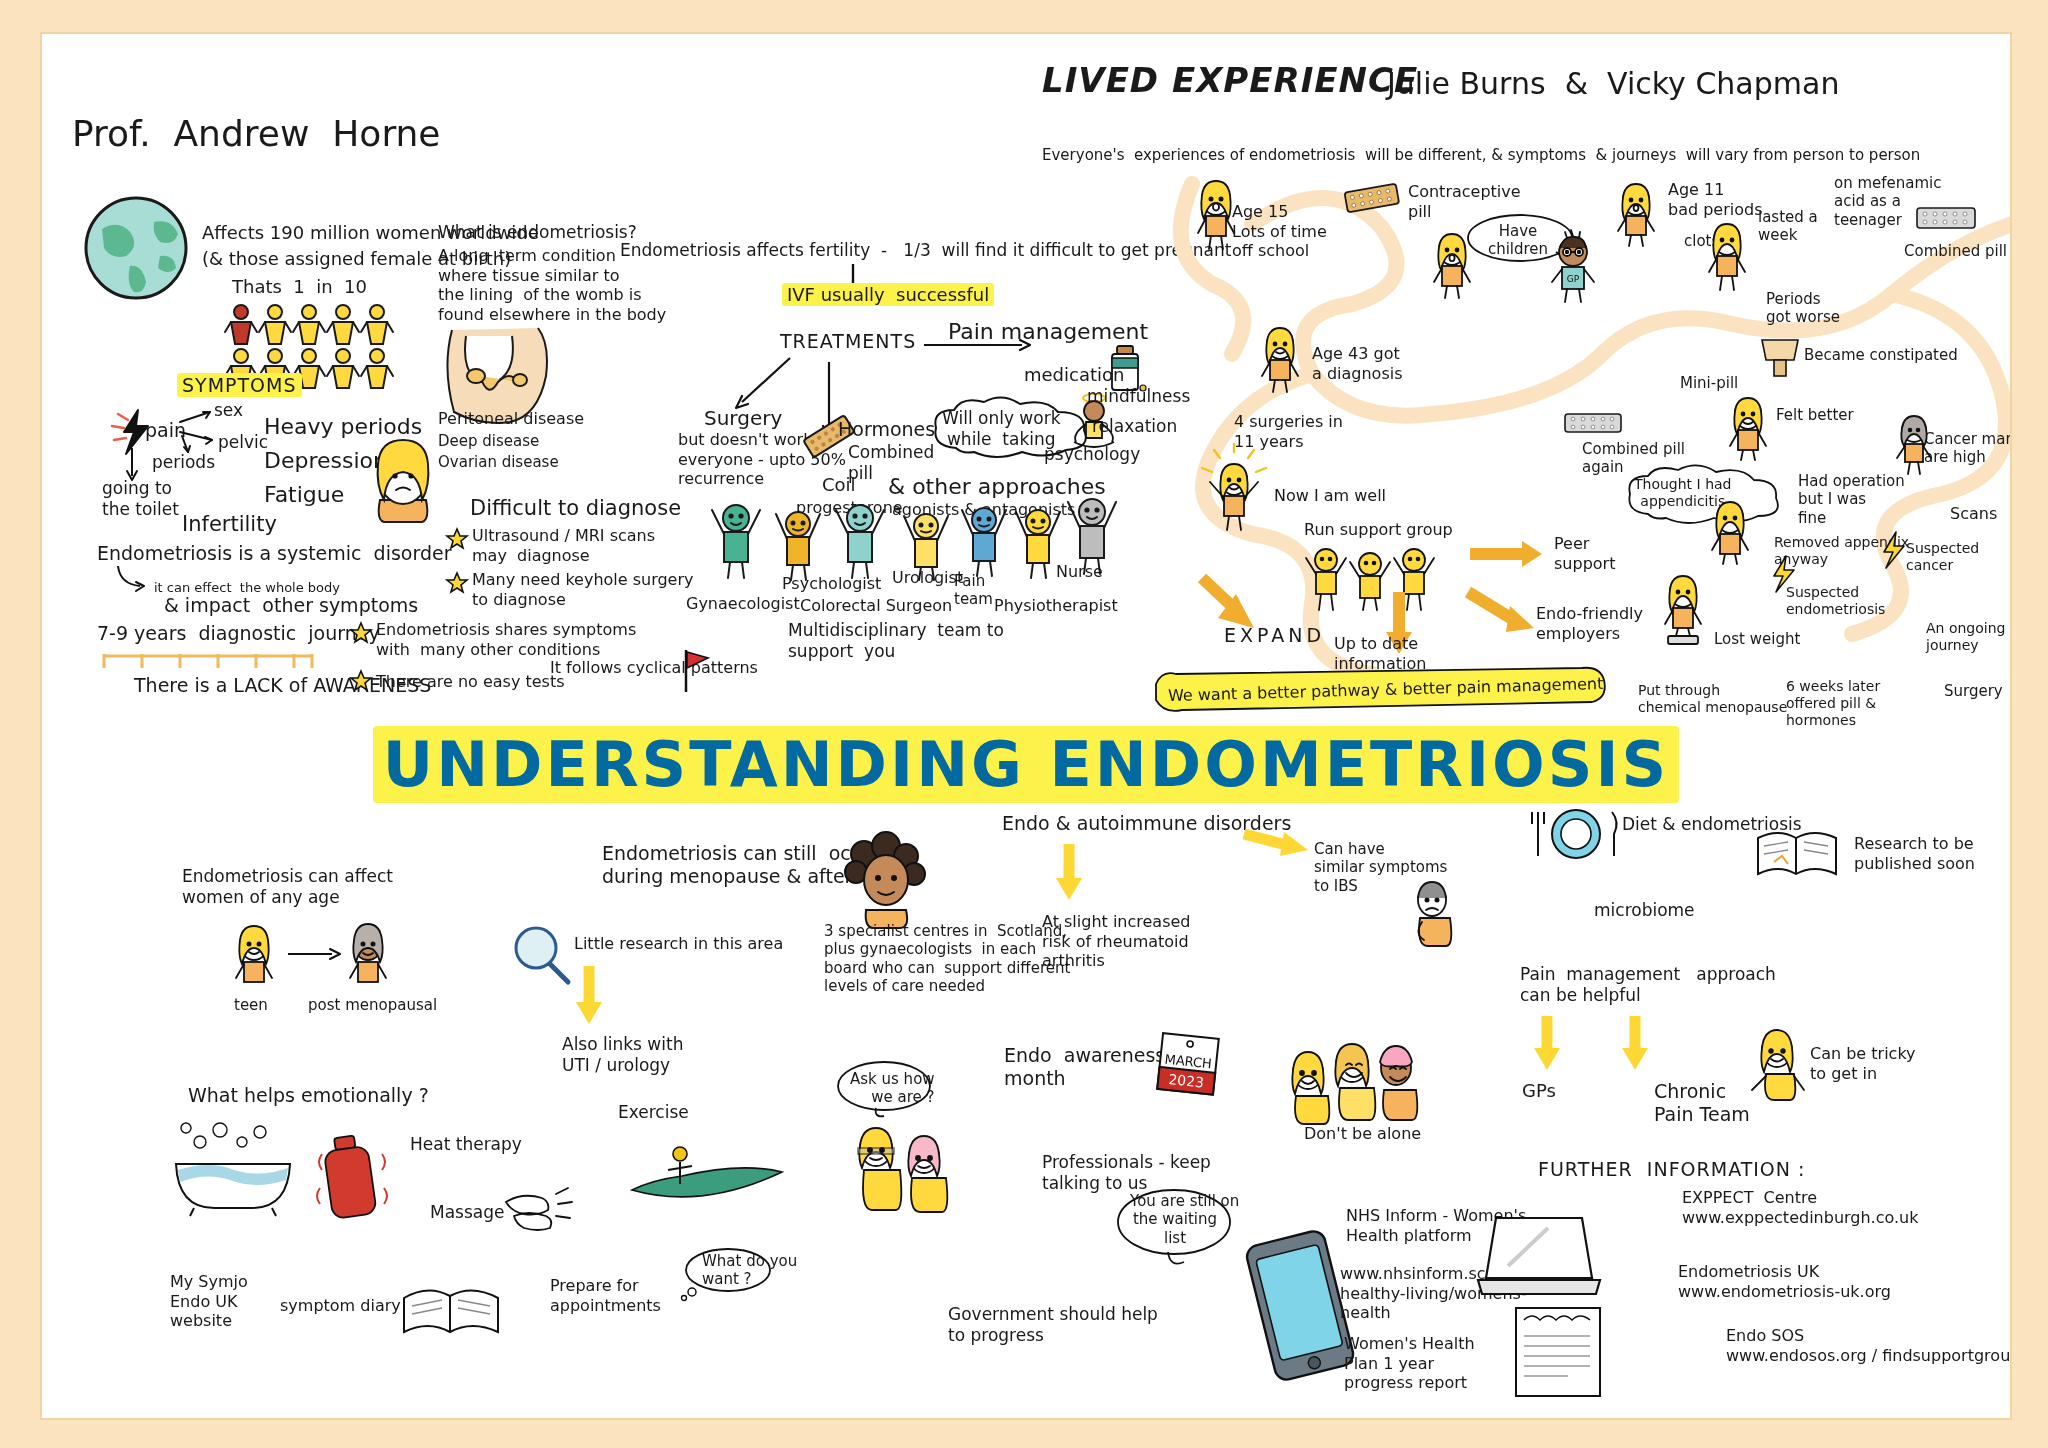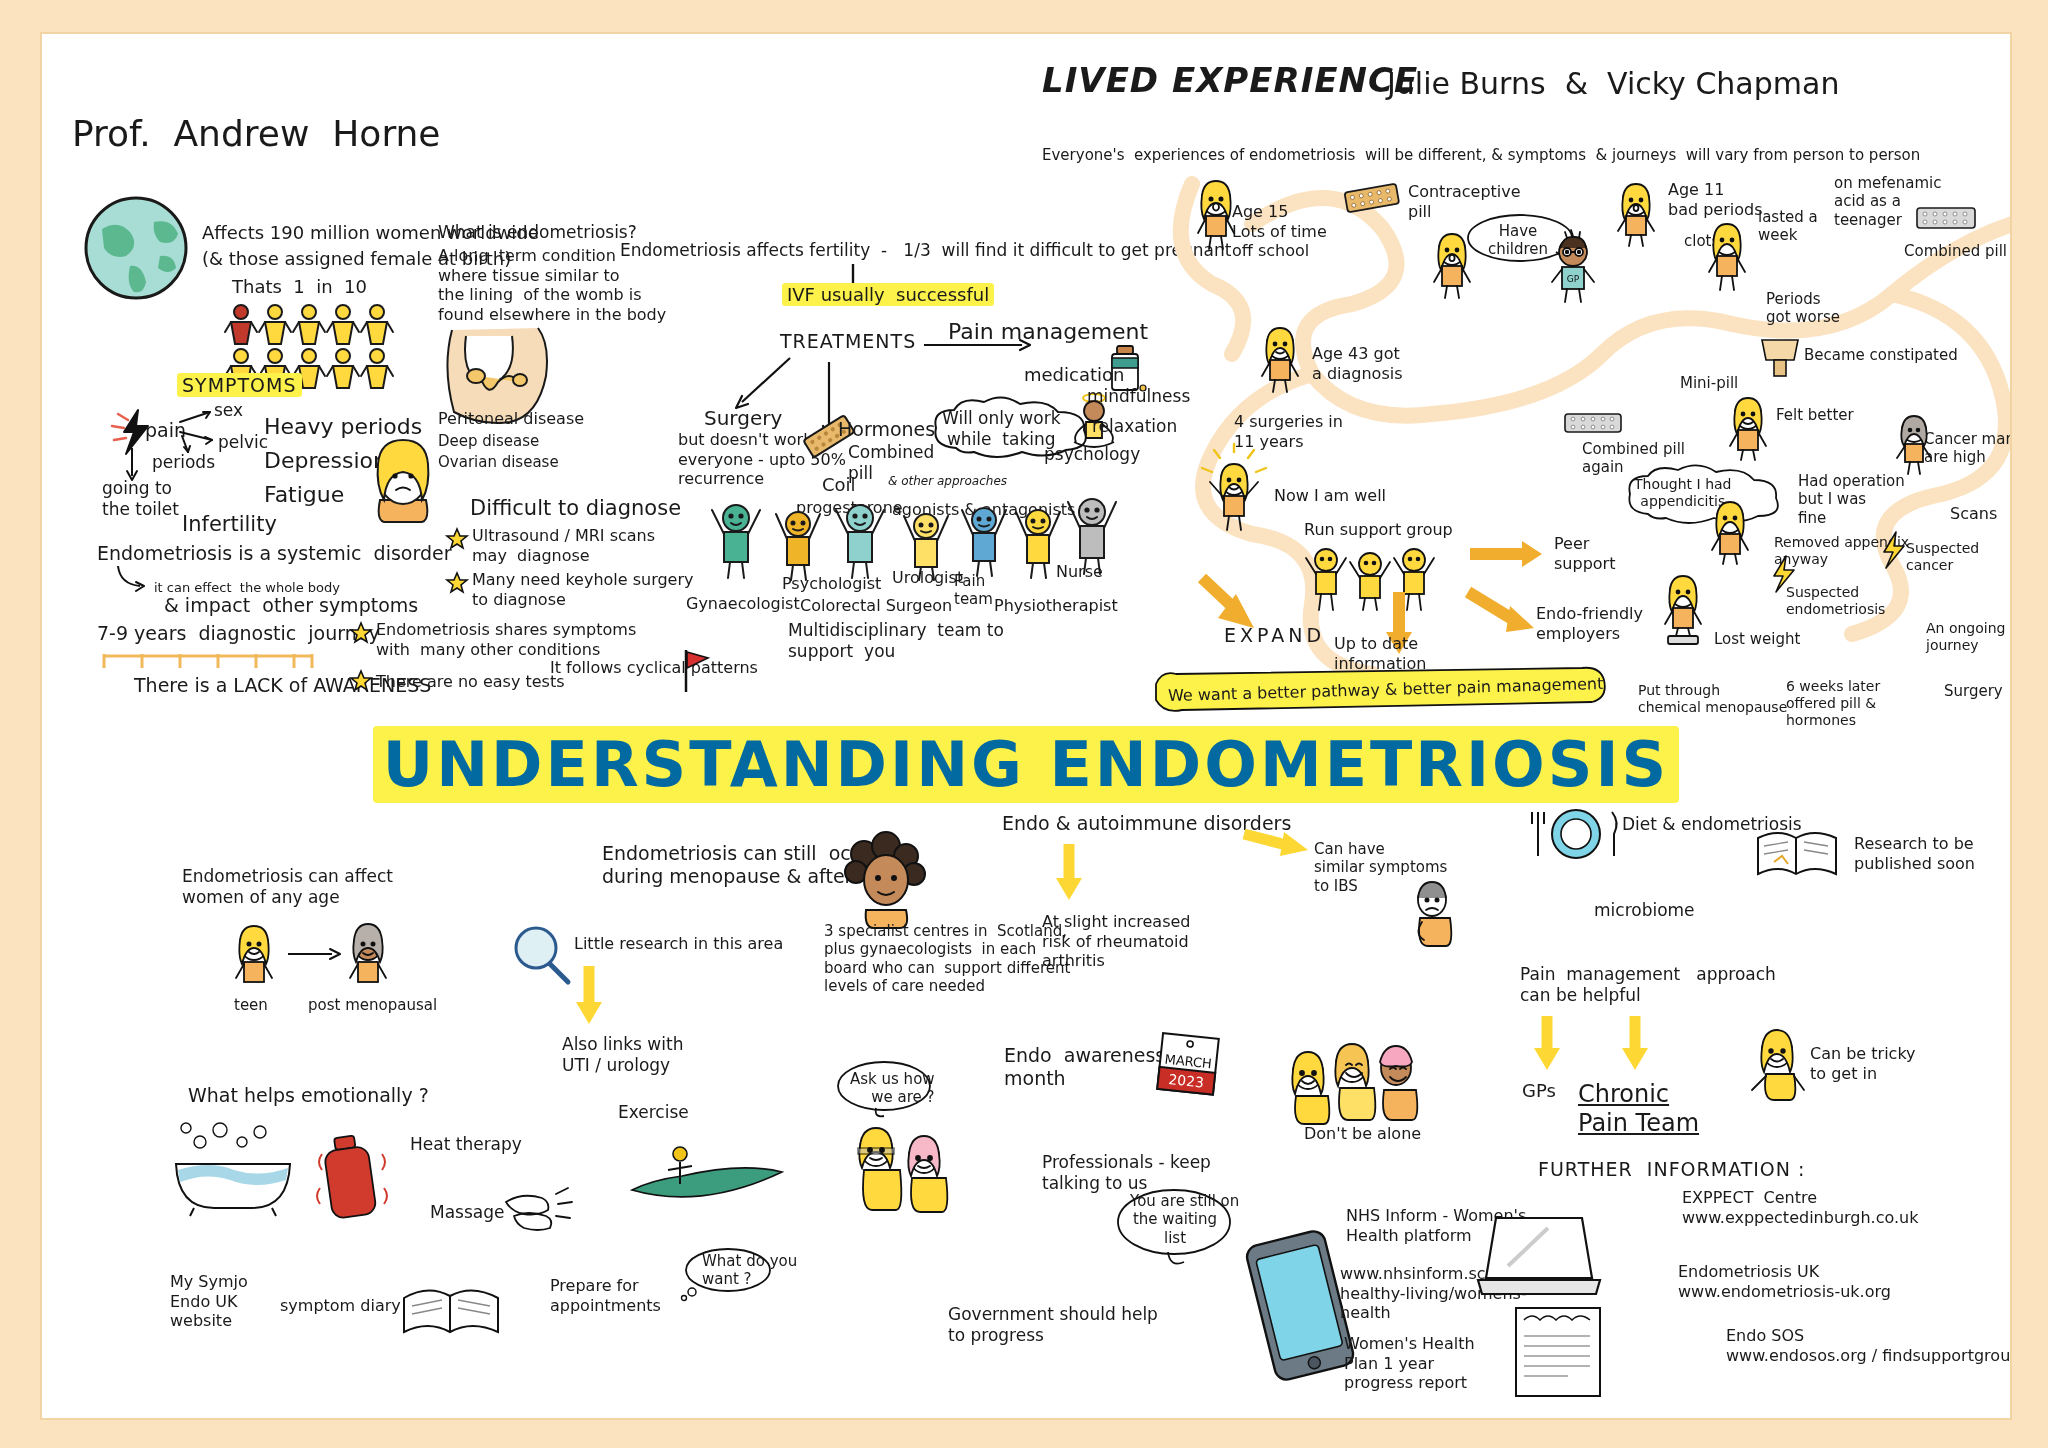--- a/index.html
+++ b/index.html
@@ -248,21 +248,21 @@
           <circle cx="35" cy="30" r="2.1"></circle>
           <circle cx="43" cy="30" r="2.1"></circle>
         </g>
     </g>
   </svg>
   <div class="t" style="left:796px;top:384px;font-size:19px;">Hormones  o o</div>
   <div class="t" style="left:806px;top:408px;font-size:17px;">Combined
 pill</div>
   <div class="t" style="left:780px;top:440px;font-size:18px;">Coil</div>
   <div class="t" style="left:754px;top:464px;font-size:16px;">progesterone</div>
-  <div class="t" style="left:846px;top:440px;font-size:12px;font-style:italic;">&amp; other approaches</div>
+  <div class="t" style="left:846px;top:440px;font-size:22px;">&amp; other approaches</div>
   <div class="t" style="left:850px;top:466px;font-size:16px;">agonists &amp; antagonists</div>
 
   <svg width="180" height="68" style="left:884px;top:360px;">
     <path d="M30 54 Q6 52 10 34 Q6 16 28 16 Q36 2 58 8 Q76 -2 94 10 Q120 4 132 18 Q160 18 158 36 Q166 54 140 56 Q120 66 96 58 Q70 68 48 58 Q36 60 30 54 Z" fill="#fff" stroke="#111" stroke-width="2"></path>
   </svg>
   <div class="t" style="left:900px;top:374px;font-size:17px;text-align:center;">Will only work
 while  taking</div>
 
   <svg width="44" height="54" style="left:1063px;top:310px;">
     <rect x="12" y="2" width="16" height="8" rx="2" fill="#c8854a" stroke="#111" stroke-width="1.8"></rect>
@@ -954,21 +954,21 @@
 can be helpful</div>
   <svg width="30" height="58" style="left:1490px;top:980px;">
     <path d="M15 2 L15 36" stroke="#fdd835" stroke-width="11"></path>
       <path d="M2 34 L15 56 L28 34 Z" fill="#fdd835"></path>
   </svg>
   <svg width="30" height="58" style="left:1578px;top:980px;">
     <path d="M15 2 L15 36" stroke="#fdd835" stroke-width="11"></path>
       <path d="M2 34 L15 56 L28 34 Z" fill="#fdd835"></path>
   </svg>
   <div class="t" style="left:1480px;top:1046px;font-size:18px;">GPs</div>
-  <div class="t" style="left:1536px;top:1046px;font-size:24px;text-decoration:underline;">Chronic
+  <div class="t" style="left:1612px;top:1046px;font-size:19px;">Chronic
 Pain Team</div>
 
   <svg width="58" height="76" style="left:1706px;top:992px;">
     <g stroke="#111" stroke-width="1.8" fill="none">
       <ellipse cx="29" cy="24" rx="15" ry="17" fill="#fff"></ellipse>
       <path d="M14 22 Q16 4 29 4 Q42 4 44 22 Q46 38 42 46 Q38 28 29 28 Q20 28 16 46 Q12 38 14 22 Z" fill="#ffd93d"></path>
       <circle cx="23" cy="25" r="1.8" fill="#111"></circle>
         <circle cx="35" cy="25" r="1.8" fill="#111"></circle>
       <path d="M23 33 Q29 38 35 33" stroke-linecap="round"></path>
       <path d="M18 48 Q14 74 26 74 L42 74 Q50 74 46 48 Z" fill="#ffd93d"></path>

